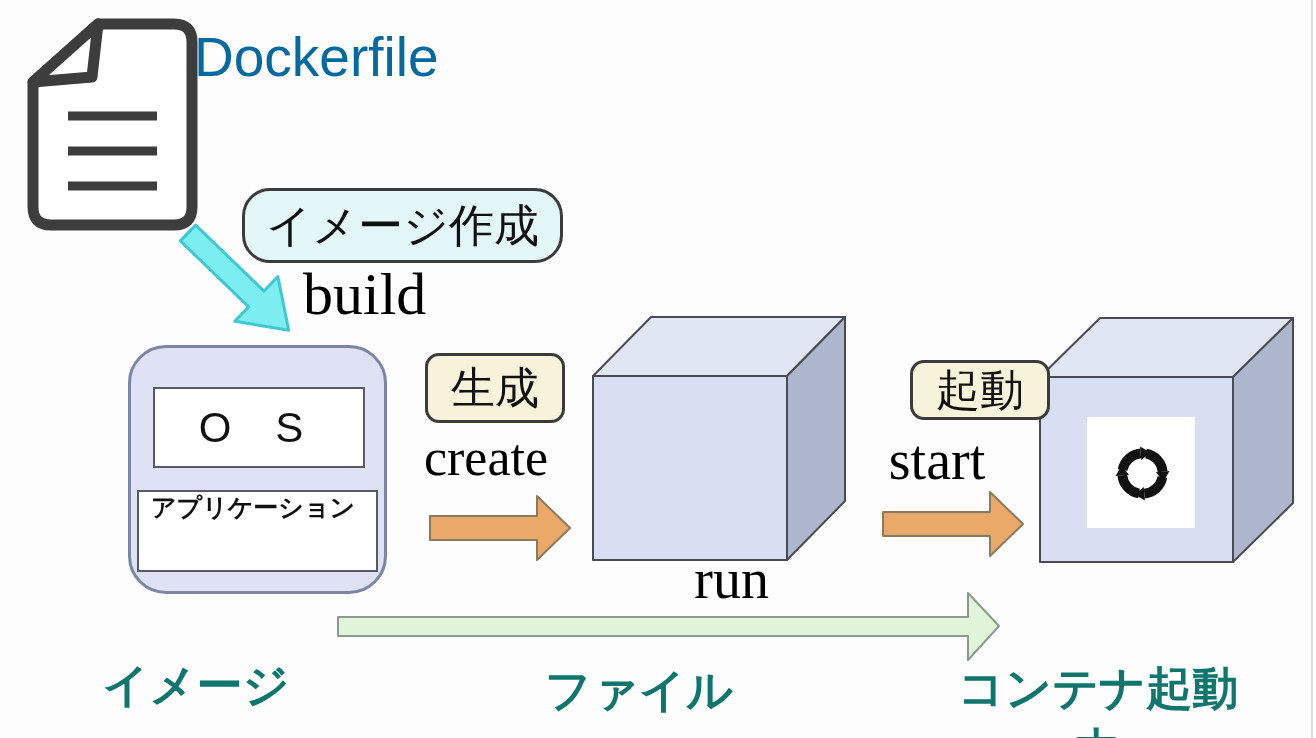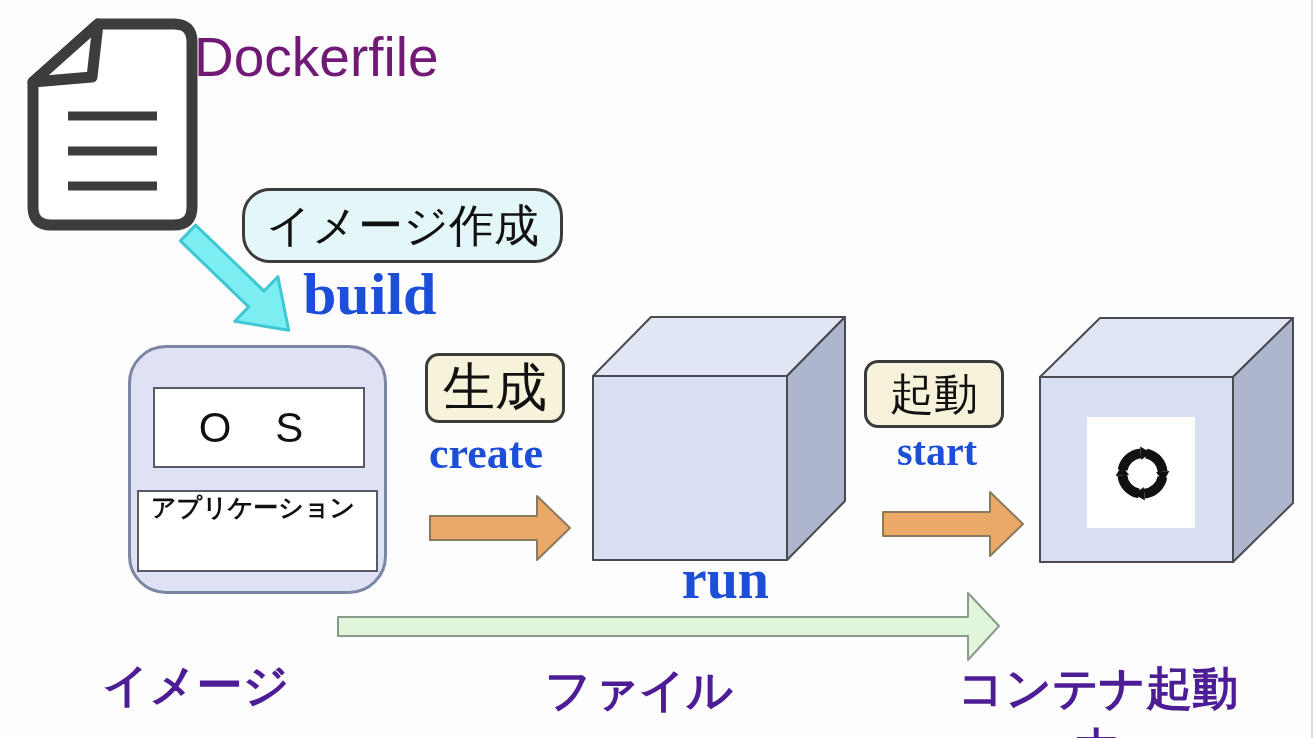--- a/index.html
+++ b/index.html
@@ -3,45 +3,45 @@
 <meta charset="utf-8">
 <style>
   html,body{margin:0;padding:0;background:#ffffff;}
   .canvas{
     position:relative;width:1316px;height:738px;background:#fdfdfd;
     font-family:"Liberation Sans","DejaVu Sans",sans-serif;overflow:hidden;
   }
   .edge-line{position:absolute;top:0;right:3px;width:2px;height:100%;background:#dcdcdc;}
   .shape-layer{position:absolute;left:0;top:0;}
   .txt{position:absolute;color:#111;line-height:1;}
-  .title{left:194px;top:30px;font-size:55px;color:#701a75;}
+  .title{left:194px;top:30px;font-size:55px;color:#0369a1;}
   .cmd{position:absolute;font-family:"Liberation Serif","DejaVu Serif",serif;
-       color:#1d4ed8;line-height:1;font-weight:bold;}
+       color:#000000;line-height:1;}
   .cmd-build{left:303px;top:264px;font-size:60px;}
-  .cmd-create{left:406px;top:432px;width:160px;text-align:center;font-size:44px;}
-  .cmd-start{left:857px;top:432px;width:160px;text-align:center;font-size:40px;}
+  .cmd-create{left:406px;top:432px;width:160px;text-align:center;font-size:52px;}
+  .cmd-start{left:857px;top:432px;width:160px;text-align:center;font-size:56px;}
   .cmd-run{left:609px;top:551px;width:160px;text-align:right;font-size:56px;}
   .tag-box{position:absolute;display:flex;align-items:center;justify-content:center;
            border:3px solid #3b3b3b;box-sizing:border-box;color:#111;}
   .tag-cyan{left:242px;top:188px;width:321px;height:75px;background:#e3f7f8;
             border-radius:28px;font-size:45px;}
   .tag-cream1{left:425px;top:353px;width:140px;height:70px;background:#f7f2da;
-            border-radius:14px;font-size:52px;}
-  .tag-cream2{left:864px;top:360px;width:140px;height:68px;background:#f7f2da;
+            border-radius:14px;font-size:44px;}
+  .tag-cream2{left:910px;top:360px;width:140px;height:60px;background:#f7f2da;
             border-radius:14px;font-size:44px;}
   .image-box{position:absolute;left:128px;top:345px;width:259px;height:249px;
              background:#dee2f4;border:3px solid #7d85a5;border-radius:38px;box-sizing:border-box;}
   .os-box{position:absolute;left:153px;top:387px;width:212px;height:81px;background:#ffffff;
           border:2px solid #5a5a66;box-sizing:border-box;display:flex;align-items:center;
           justify-content:center;font-size:42px;letter-spacing:16px;color:#111;}
   .app-box{position:absolute;left:137px;top:490px;width:241px;height:82px;background:#ffffff;
           border:2px solid #5a5a66;box-sizing:border-box;display:flex;flex-direction:column;
           justify-content:space-between;padding-left:12px;font-size:25px;font-weight:bold;
           line-height:1.2;color:#111;}
-  .caption{position:absolute;font-size:46px;font-weight:600;color:#4c1d95;text-align:center;}
+  .caption{position:absolute;font-size:46px;font-weight:600;color:#0f766e;text-align:center;}
   .cap-image{left:96px;top:655px;width:200px;}
   .cap-container{left:539px;top:660px;width:200px;}
   .cap-running{left:943px;top:658px;width:310px;}
 </style>
 </head>
 <body>
 
 <div class="canvas">
 
   <svg class="shape-layer" width="1316" height="738" viewBox="0 0 1316 738">

